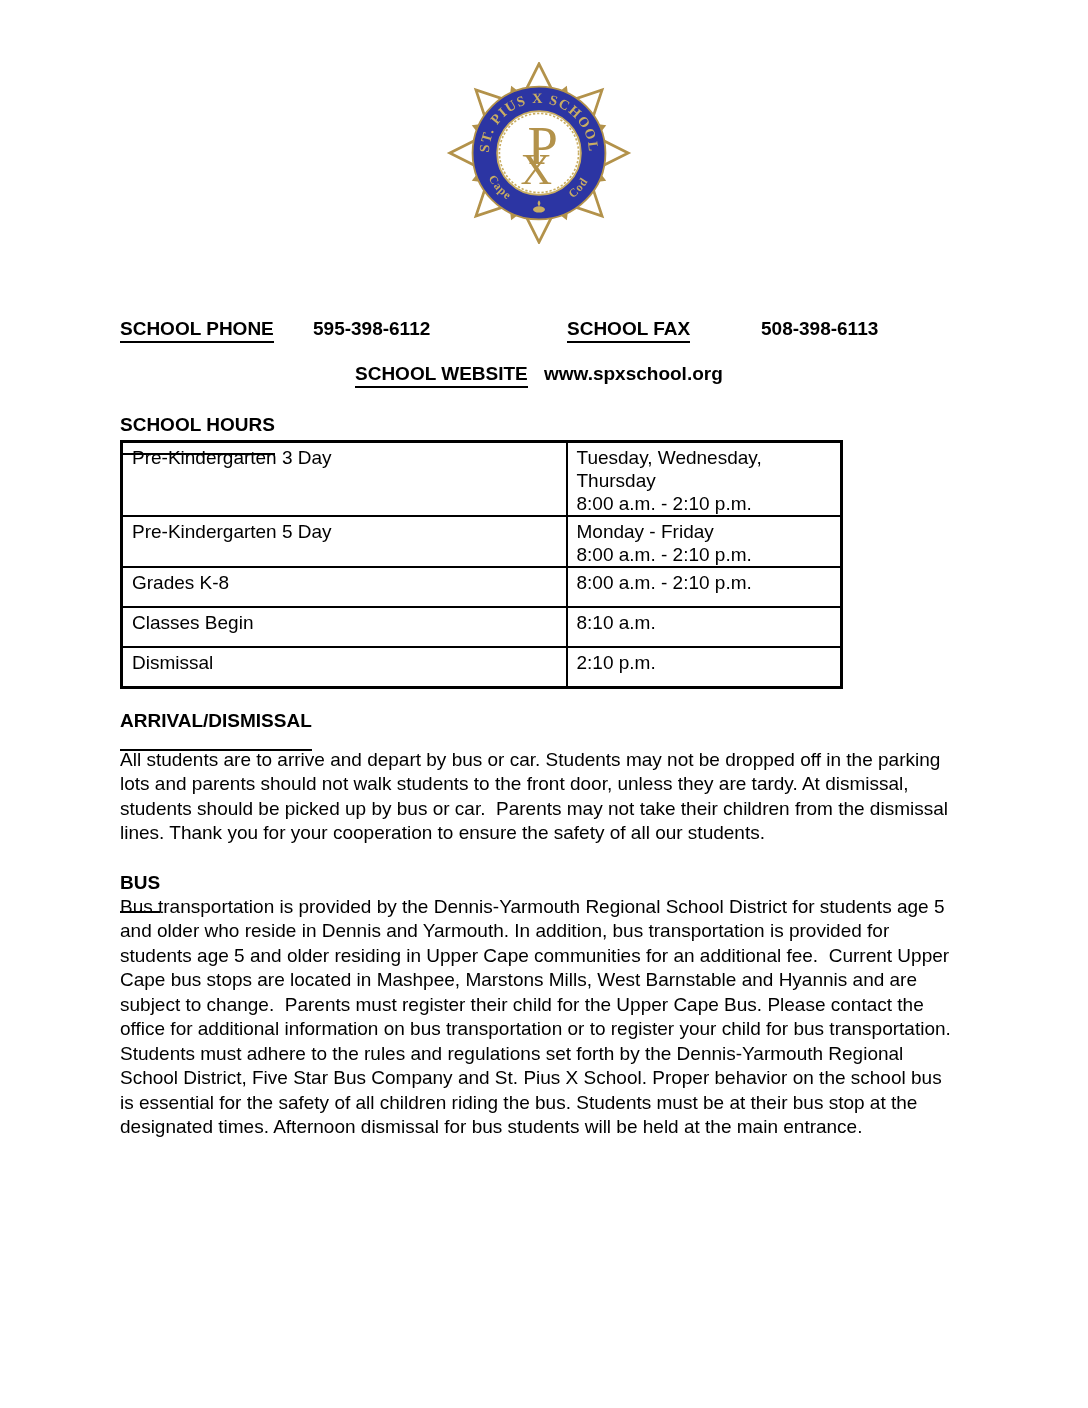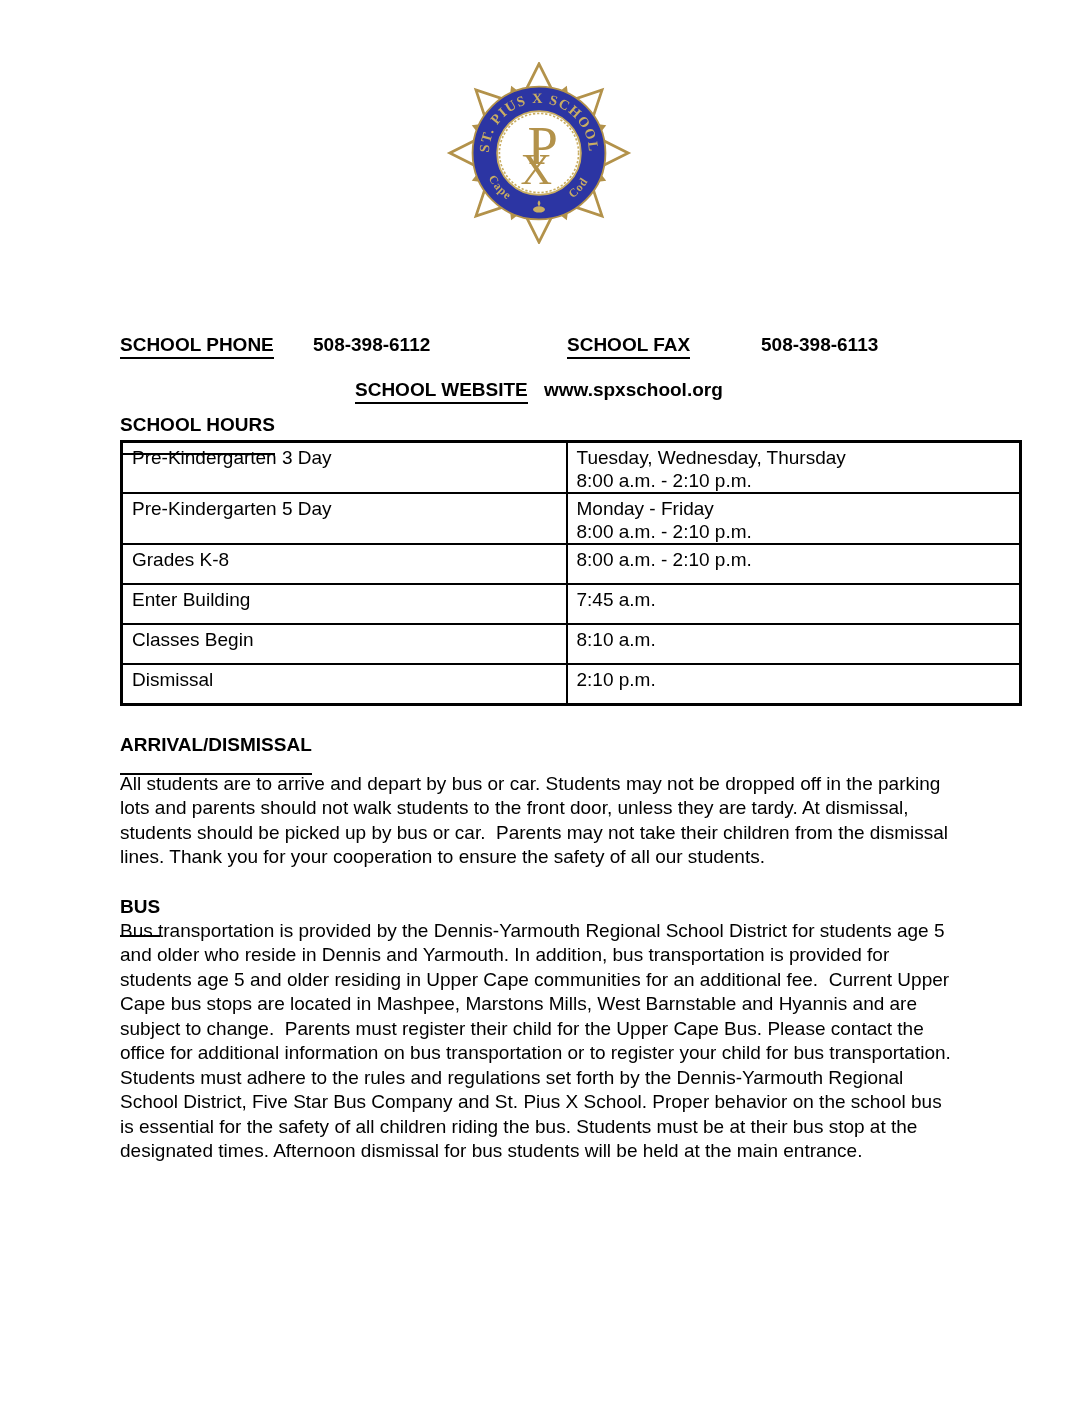--- a/index.html
+++ b/index.html
@@ -10,36 +10,36 @@
     padding:62px 130px 0 120px;
     font-size:19px;
   }
   .logo-wrap { text-align:center; height:182px; }
   .logo-wrap svg { display:inline-block; }
   .doc-title { text-align:center; margin-top:46px; font-weight:bold;
     font-size:23px; line-height:29px; letter-spacing:.5px; }
   .contact-row { position:relative; height:21px; }
   .contact-row.r1 { margin-top:74px; }
   .contact-row.r2 { margin-top:24px; }
-  .contact-row span { position:absolute; top:16px; white-space:nowrap; }
+  .contact-row span { position:absolute; top:0; white-space:nowrap; }
   .lbl { font-weight:bold; border-bottom:2px solid #000; padding-bottom:1px; }
   .val { font-weight:bold; }
   .pos-phone-l { left:0; } .pos-phone-v { left:193px; }
   .pos-fax-l { left:447px; } .pos-fax-v { left:641px; }
   .pos-web-l { left:235px;text-align:center; } .pos-web-v { left:424px; }
   .section-heading { margin-top:30px; }
   .section-heading span { font-weight:bold; border-bottom:2px solid #000; padding-bottom:18px; }
-  table.hours { border-collapse:collapse; width:902px; margin-top:4px;
+  table.hours { border-collapse:collapse; width:723px; margin-top:4px;
     border:3px solid #000; table-layout:fixed; }
   table.hours td { border:2px solid #000; vertical-align:top;
     padding:3px 8px 0 9px; line-height:23px; white-space:pre-line; }
   td.c1 { width:445px; }
   tr.h1 { height:40px; } tr.h2 { height:47px; }
   .para { margin-top:16px; line-height:24.5px; white-space:pre-wrap; }
-  .heading-arrival { margin-top:28px; }
+  .heading-arrival { margin-top:21px; }
   .heading-bus { margin-top:26px; }
   .para.bus-body { margin-top:1px; }
 </style>
 </head>
 <body>
 
 <div class="page">
 
   <div class="logo-wrap">
     <svg width="188" height="182" viewBox="0 0 200 200">
@@ -75,21 +75,21 @@
         <path d="M 100,152 q 3,3 0,7 q -3,-4 0,-7 z"></path>
       </g>
     </svg>
   </div>
 
   <div class="doc-title">
   </div>
 
   <div class="contact-row r1">
     <span class="lbl pos-phone-l">SCHOOL PHONE</span>
-    <span class="val pos-phone-v">508-398-6112</span>
+    <span class="val pos-phone-v">595-398-6112</span>
     <span class="lbl pos-fax-l">SCHOOL FAX</span>
     <span class="val pos-fax-v">508-398-6113</span>
   </div>
 
   <div class="contact-row r2">
     <span class="lbl pos-web-l">SCHOOL WEBSITE</span>
     <span class="val pos-web-v">www.spxschool.org</span>
   </div>
 
   <div class="section-heading">
@@ -106,24 +106,20 @@
       <tr class="h2">
         <td class="c1">Pre-Kindergarten 5 Day</td>
         <td>Monday - Friday
 8:00 a.m. - 2:10 p.m.</td>
       </tr>
       <tr class="h1">
         <td class="c1">Grades K-8</td>
         <td>8:00 a.m. - 2:10 p.m.</td>
       </tr>
       <tr class="h1">
-        <td class="c1">Enter Building</td>
-        <td>7:45 a.m.</td>
-      </tr>
-      <tr class="h1">
         <td class="c1">Classes Begin</td>
         <td>8:10 a.m.</td>
       </tr>
       <tr class="h1">
         <td class="c1">Dismissal</td>
         <td>2:10 p.m.</td>
       </tr>
     </tbody>
   </table>
 

